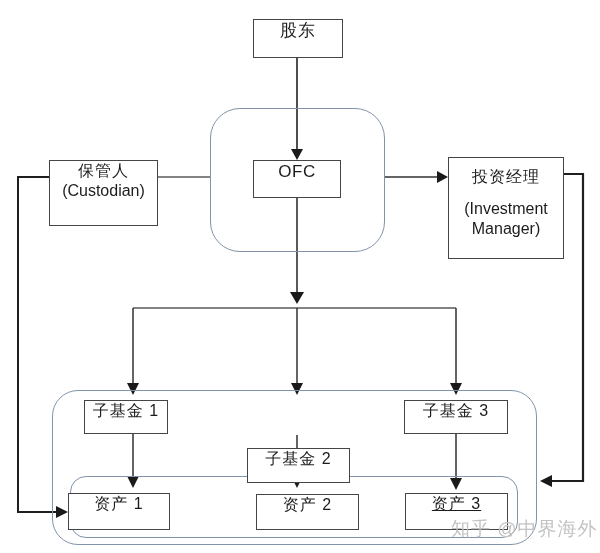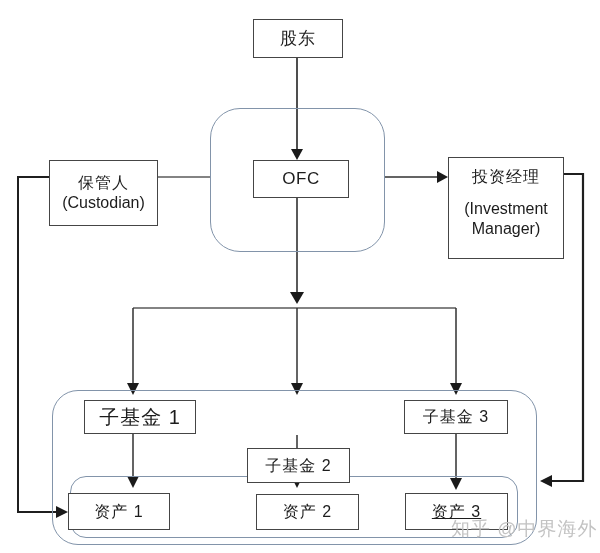--- a/index.html
+++ b/index.html
@@ -21,48 +21,47 @@
     width: 600px; height: 553px;
   }
   .node {
     position: absolute;
     box-sizing: border-box;
     background: #ffffff;
     border: 1.6px solid #454545;
     display: flex;
     flex-direction: column;
     align-items: center;
-    justify-content: center;
     color: #1c1c1c;
     font-size: 17px;
     line-height: 1.25;
     text-align: center;
     letter-spacing: 1px;
   }
   .group {
     position: absolute;
     box-sizing: border-box;
     border: 1.6px solid #8294aa;
     background: transparent;
   }
   .rounded-lg { border-radius: 30px; }
   .rounded-md { border-radius: 26px; }
   .rounded-sm { border-radius: 16px; }
 
   
   .shareholder { left: 253px; top: 19px;  width: 90px;  height: 39px; }
   .ofc-group   { left: 210px; top: 108px; width: 175px; height: 144px; }
-  .ofc         { left: 253px; top: 160px; width: 96px;  height: 38px; }
+  .ofc         { left: 253px; top: 160px; width: 88px;  height: 38px; }
   .custodian   { left: 49px;  top: 160px; width: 109px; height: 66px; font-size: 16px; }
   .manager     { left: 448px; top: 157px; width: 116px; height: 102px; font-size: 16px;
                  justify-content: flex-start; padding-top: 9px; }
   .manager .gap { height: 12px; }
   .outer-funds { left: 52px;  top: 390px; width: 485px; height: 155px; }
   .inner-assets{ left: 70px;  top: 476px; width: 448px; height: 62px; }
-  .subfund1 { left: 84px;  top: 400px; width: 112px; height: 34px; font-size: 20px; }
+  .subfund1 { left: 84px;  top: 400px; width: 84px; height: 34px; font-size: 16px; }
   .subfund2 { left: 247px; top: 400px; width: 103px; height: 35px; font-size: 16px; margin-top: 48px; }
   .subfund3 { left: 404px; top: 400px; width: 104px; height: 34px; font-size: 16px; }
   .asset1   { left: 68px;  top: 493px; width: 102px; height: 37px; font-size: 16px; }
   .asset2   { left: 244px; top: 494px; width: 103px; height: 36px; font-size: 16px; margin-left: 12px; }
   .asset3   { left: 405px; top: 493px; width: 103px; height: 37px; font-size: 16px; text-decoration: underline; }
 
   .watermark {
     position: absolute;
     left: 451px;
     top: 516px;

